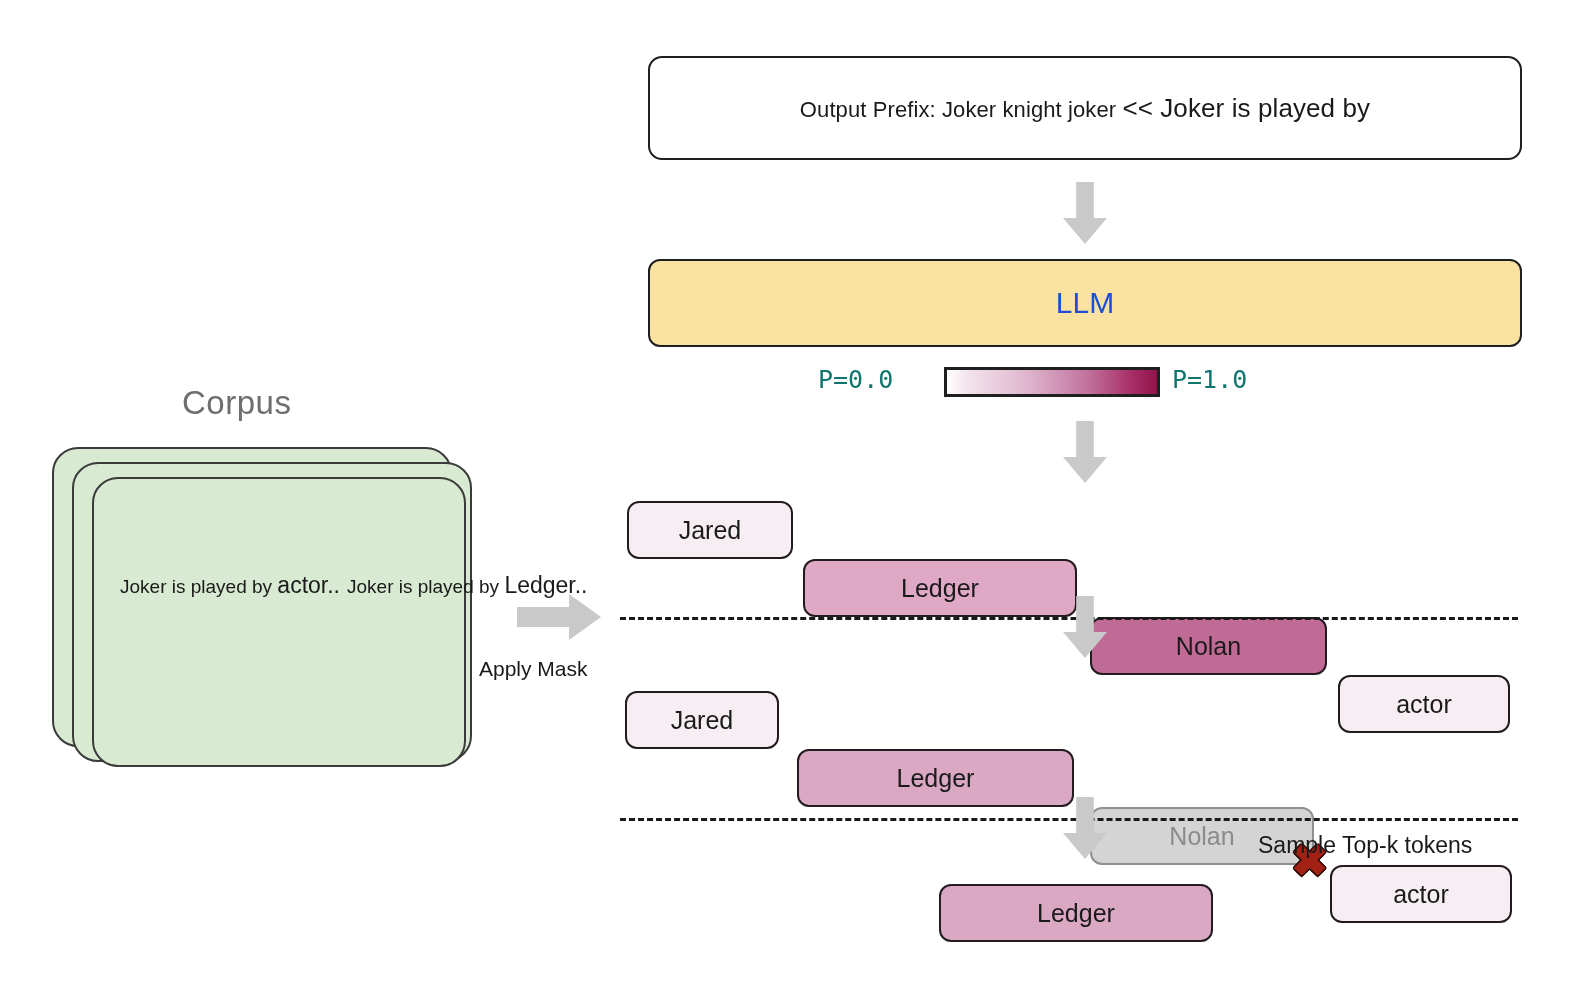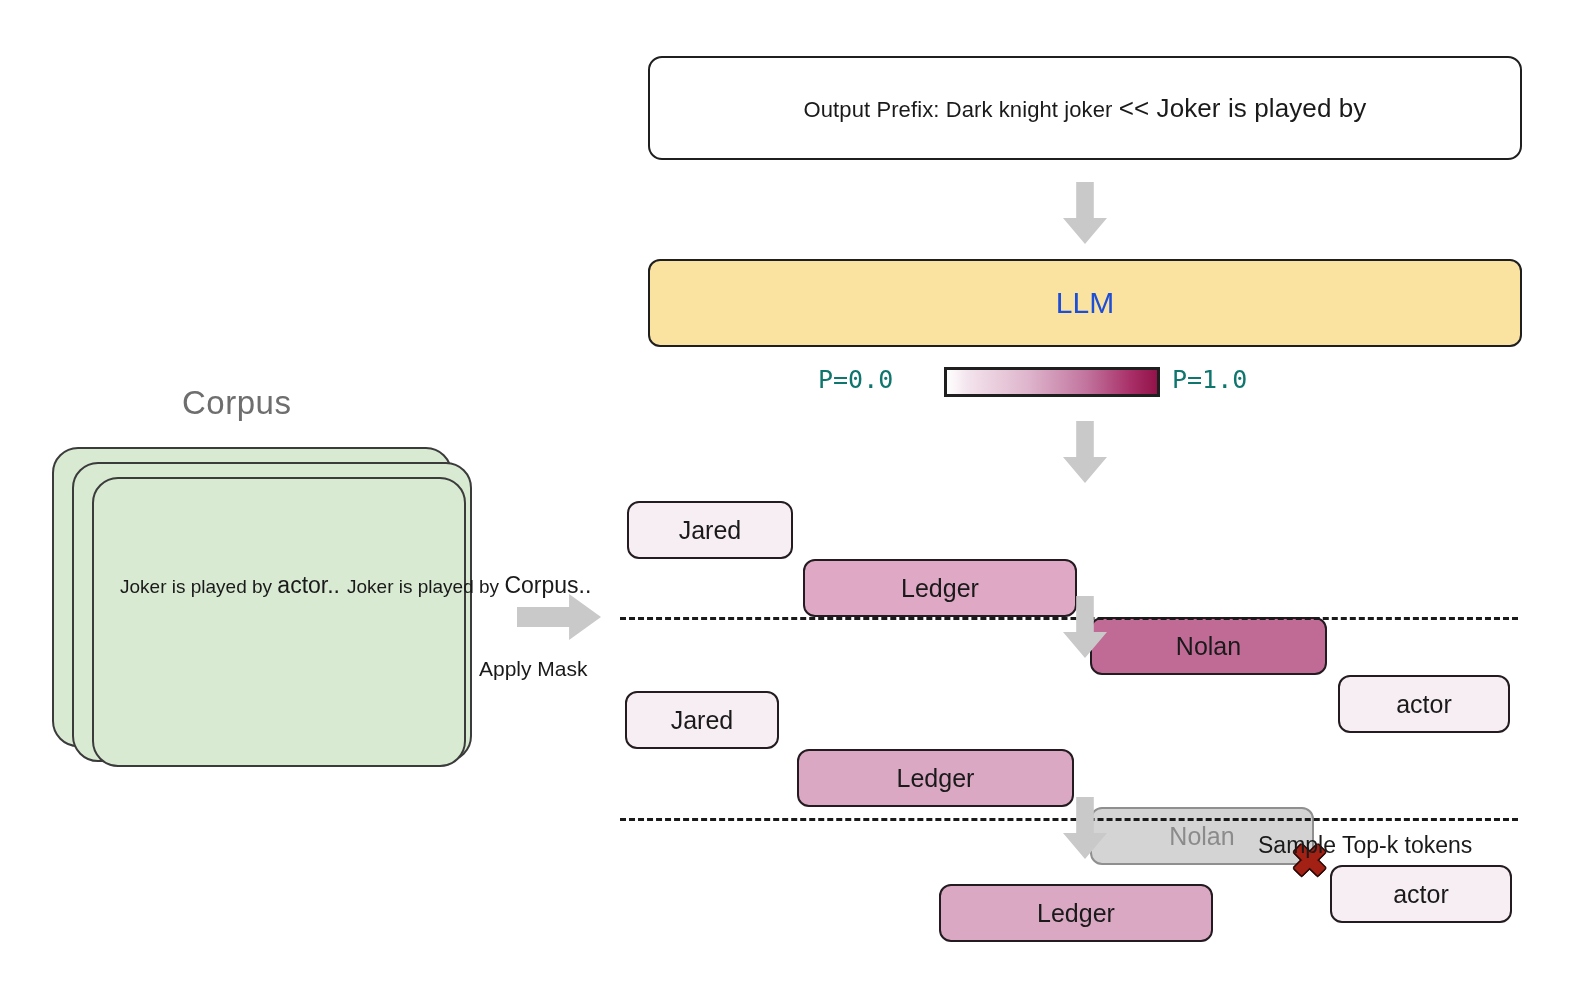--- a/index.html
+++ b/index.html
@@ -171,21 +171,21 @@
     color: #1a1a1a;
     white-space: nowrap;
   }
 </style>
 </head>
 <body>
 
 <div id="canvas">
 
   <div class="abs query-box">
-    <div class="query-line"><span>Output Prefix: Dark knight joker </span><span class="big">&lt;&lt; Joker is played by</span></div>
+    <div class="query-line"><span>Output Prefix: Joker knight joker </span><span class="big">&lt;&lt; Joker is played by</span></div>
   </div>
 
   <div class="abs arrow-down" style="left:1063px; top:182px;"></div>
 
   <div class="abs llm-box">
     <span class="llm-label">LLM</span>
   </div>
 
   <div class="abs legend-label legend-p0">P=0.0</div>
   <div class="abs legend-bar"></div>
@@ -259,16 +259,16 @@
         </div>
       </div>
     </div>
 
   <div class="abs corpus-title">Corpus</div>
   <div class="abs corpus-card corpus-c1"></div>
   <div class="abs corpus-card corpus-c2"></div>
   <div class="abs corpus-card corpus-c3"></div>
   <div class="abs corpus-lines" id="corpus-lines">
       <div class="corpus-line"><span>Joker is played by </span><span class="tok">actor..</span></div>
-      <div class="corpus-line"><span>Joker is played by </span><span class="tok">Corpus..</span></div>
+      <div class="corpus-line"><span>Joker is played by </span><span class="tok">Ledger..</span></div>
     </div>
 
 </div>
 
 </body></html>

